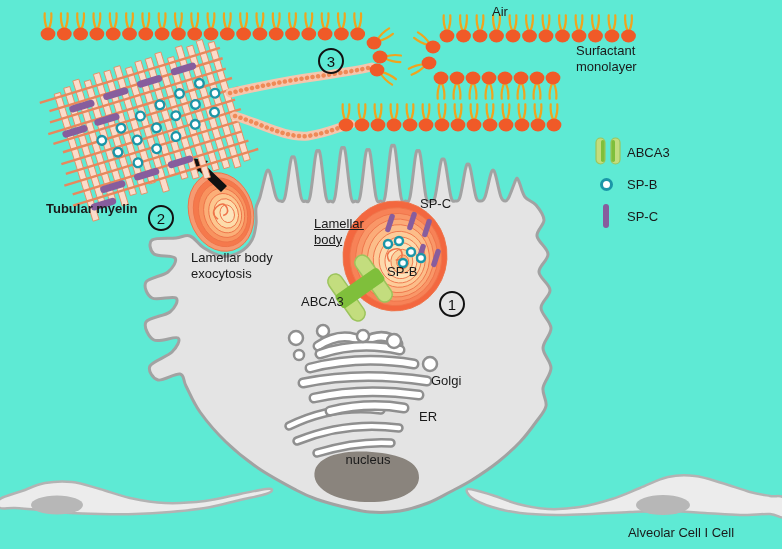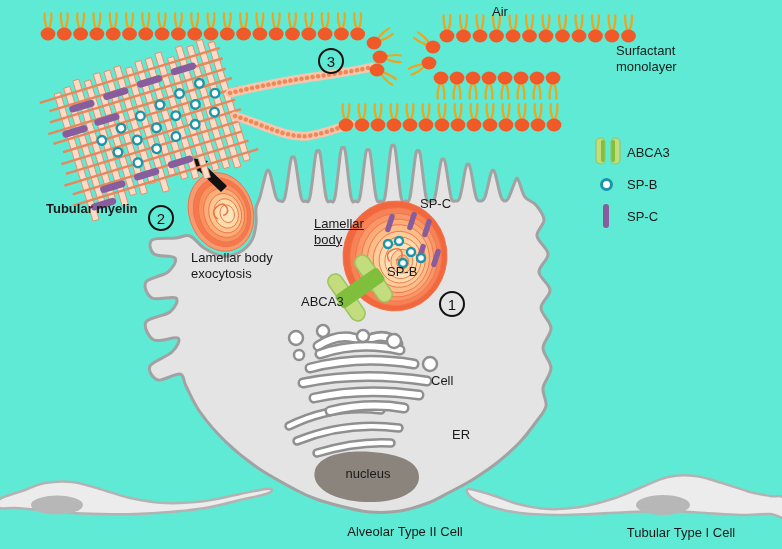--- a/index.html
+++ b/index.html
@@ -478,35 +478,34 @@
         </g>
         <g>
           <path d="M 424.85481213722477,65.79596451735374 Q 419.34089736372596,71.9275828902298 411.5902109763441,74.74305097288568" fill="none" stroke="#f0a41e" stroke-width="2.2" stroke-linecap="round"></path>
           <path d="M 424.1936915203084,64.378186779085 Q 415.95232324116785,64.66076223374436 408.8135043852953,68.78838447215699" fill="none" stroke="#f0a41e" stroke-width="2.2" stroke-linecap="round"></path>
           <ellipse cx="429" cy="63" rx="7.4" ry="6.4" fill="#f05a28"></ellipse>
         </g>
       </g>
   </svg>
 
   <div class="lbl center" style="left:480px;top:4px;width:40px;">Air</div>
-  <div class="lbl" style="left:576px;top:43px;margin-left:40px;">Surfactant
+  <div class="lbl" style="left:576px;top:43px;">Surfactant
 monolayer</div>
   <div class="lbl nowrap" style="left:46px;top:201px;font-weight:bold;">Tubular myelin</div>
   <div class="lbl" style="left:191px;top:250px;">Lamellar body
 exocytosis</div>
   <div class="lbl" style="left:314px;top:216px;text-decoration:underline;">Lamellar
 body</div>
   <div class="lbl nowrap" style="left:420px;top:196px;">SP-C</div>
   <div class="lbl nowrap" style="left:387px;top:264px;">SP-B</div>
   <div class="lbl nowrap" style="left:301px;top:294px;">ABCA3</div>
-  <div class="lbl nowrap" style="left:431px;top:373px;">Cell</div>
-  <div class="lbl nowrap" style="left:419px;top:427px;margin-left:33px;">ER</div>
-  <div class="lbl center" style="left:338px;top:466px;width:60px;">nucleus</div>
-  <div class="lbl center nowrap" style="left:340px;top:524px;width:130px;">Alveolar Type II Cell</div>
-  <div class="lbl center nowrap" style="left:616px;top:525px;width:130px;">Tubular Type I Cell</div>
+  <div class="lbl nowrap" style="left:431px;top:373px;">Golgi</div>
+  <div class="lbl nowrap" style="left:419px;top:409px;">ER</div>
+  <div class="lbl center" style="left:338px;top:452px;width:60px;">nucleus</div>
+  <div class="lbl center nowrap" style="left:616px;top:525px;width:130px;">Alveolar Cell I Cell</div>
 
   <div class="step" style="left:439px;top:291px;">1</div>
   <div class="step" style="left:148px;top:205px;">2</div>
   <div class="step" style="left:318px;top:48px;">3</div>
 
   <div>
     <svg class="legend-icon" style="left:595px;top:136px;" width="26" height="30" viewBox="0 0 26 30">
       <rect x="1" y="2" width="9" height="26" rx="4.5" style="fill:var(--abca3-light);stroke:var(--abca3-stroke);stroke-width:1.2"></rect>
       <rect x="16" y="2" width="9" height="26" rx="4.5" style="fill:var(--abca3-light);stroke:var(--abca3-stroke);stroke-width:1.2"></rect>
       <rect x="6" y="4" width="3.6" height="22" rx="1.8" style="fill:var(--abca3-dark)"></rect>

